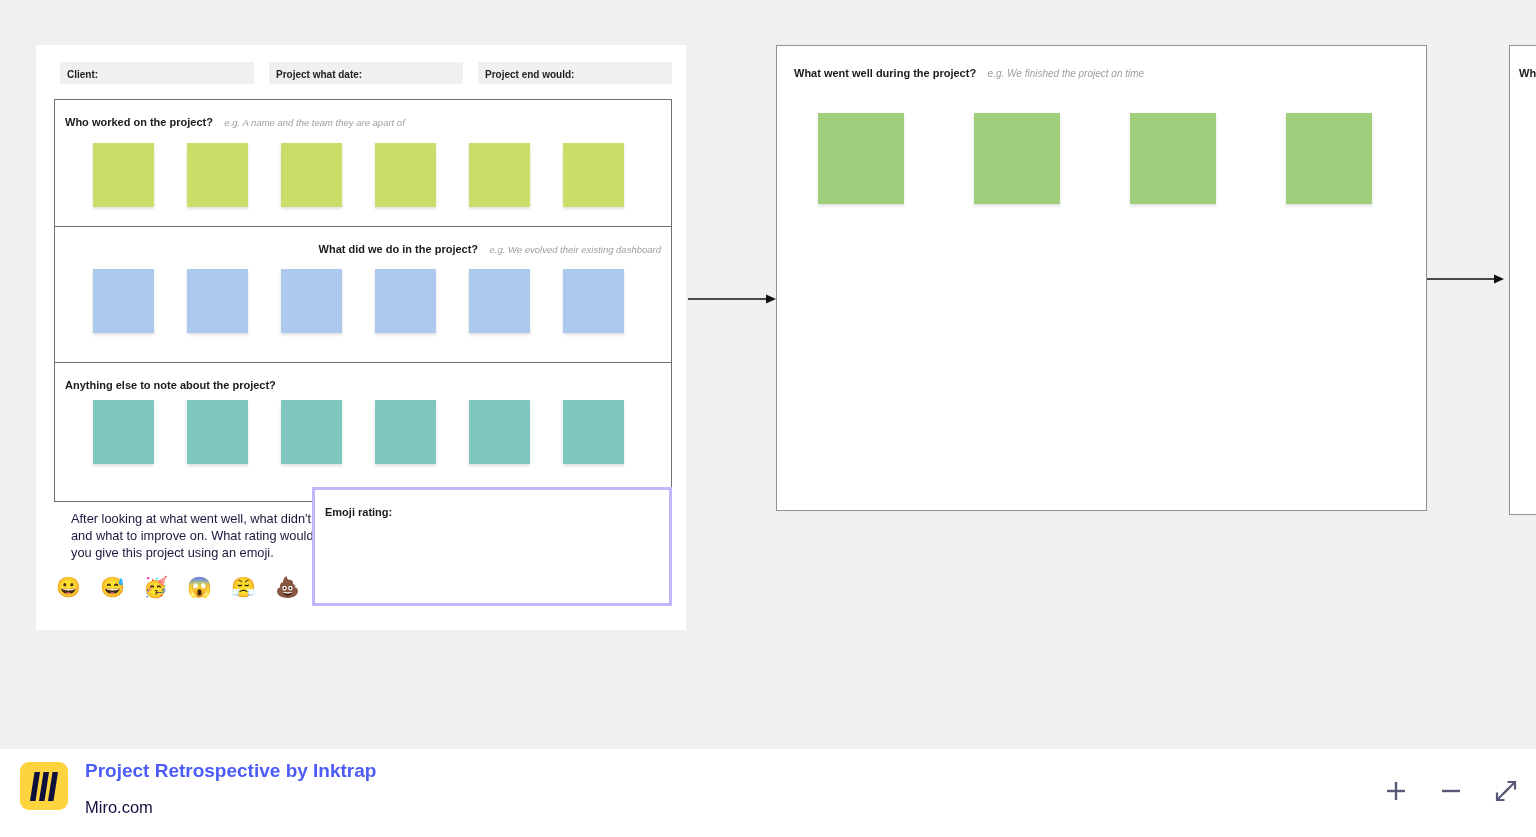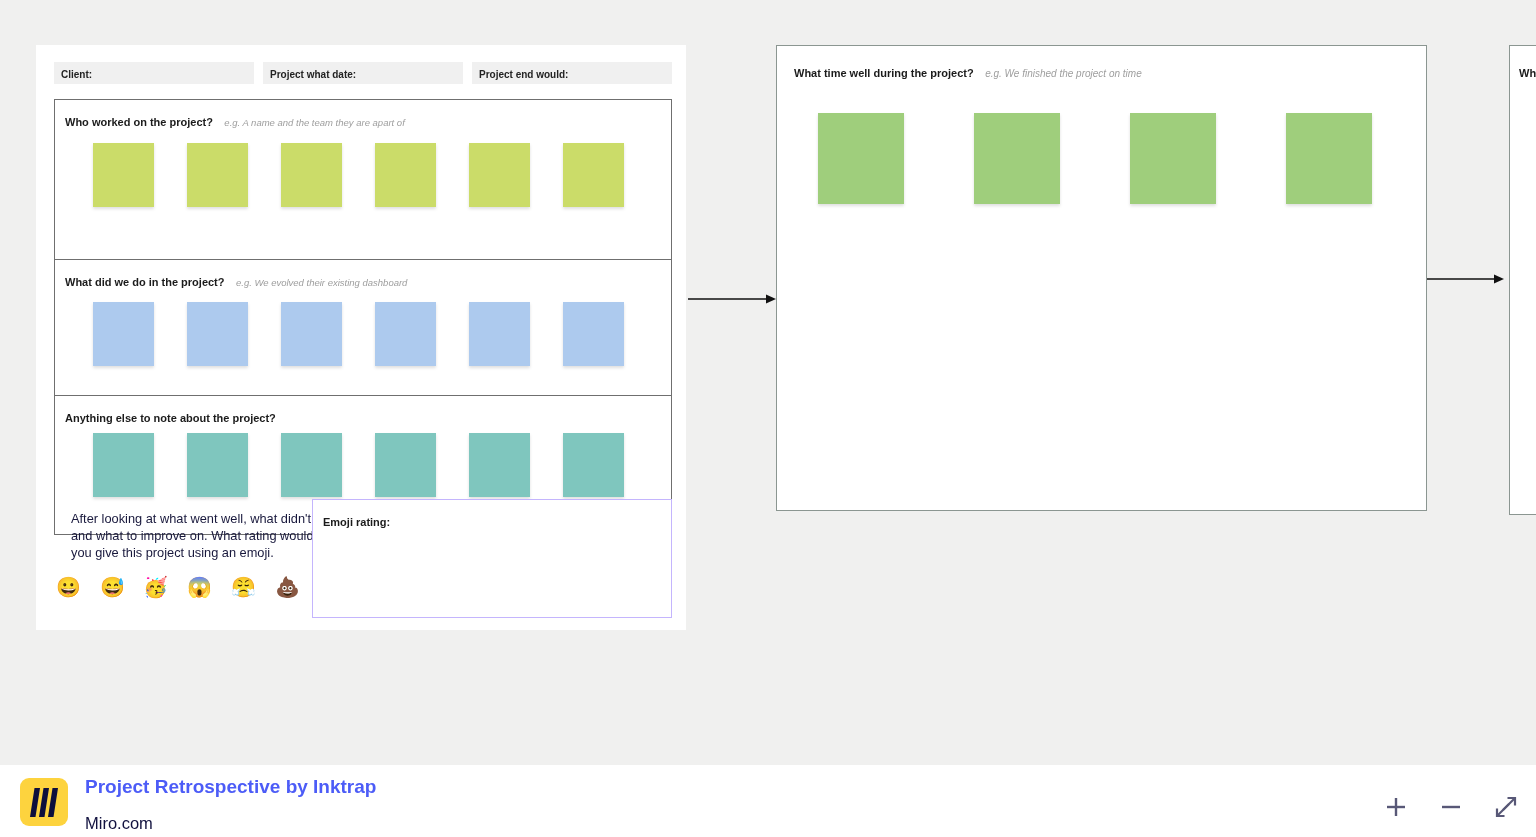--- a/index.html
+++ b/index.html
@@ -4,61 +4,61 @@
 <style>
   * { margin:0; padding:0; box-sizing:border-box; }
   html,body { width:1536px; height:837px; overflow:hidden; }
   body { background:#f0f0ef; font-family:"Liberation Sans", sans-serif; position:relative; }
 
   .canvas { position:absolute; inset:0 0 72px 0; }
 
   
   .panel-left { position:absolute; left:36px; top:45px; width:650px; height:585px; background:#ffffff; }
   .fields-row { position:absolute; left:18px; top:17px; width:618px; display:flex; gap:9px; }
-  .field { width:200px; height:22px; background:#f0f0f0; line-height:22px; padding-left:7px; }
+  .field { width:200px; height:22px; background:#f0f0f0; line-height:22px; padding-left:7px;margin-left:6px; }
   .field-label { font-size:10px; font-weight:bold; color:#232323; }
 
   .sections { position:absolute; left:18px; top:54px; width:618px; }
   .section { position:relative; width:618px; border:1px solid #6f6f6f; background:#fff; margin-top:-1px; }
-  .section-0 { height:161px; margin-top:0; }
-  .section-1 { height:137px; }
+  .section-0 { height:128px; margin-top:0; }
+  .section-1 { height:137px;text-align:right; }
   .section-2 { height:140px; }
   .section-head { padding:12px 10px 0 10px; white-space:nowrap; }
   .sec-title { font-size:11px; font-weight:bold; color:#1b1b1b; }
   .sec-example { font-size:9.5px; font-style:italic; color:#9e9e9e; margin-left:7px; }
 
   .sticky-row { position:absolute; left:38px; top:43px; display:flex; gap:33px; }
   .section-1 .sticky-row { top:42px; }
   .section-2 .sticky-row { top:37px; }
   .sticky { width:61px; height:64px; box-shadow:0 2px 3px rgba(0,0,0,0.13); }
 
   .rating-prompt { position:absolute; left:18px; top:466px; width:256px; font-size:12.8px; line-height:1.32; color:#18183c;margin-left:17px; }
   .emoji-row { position:absolute; left:20px; top:530px; display:flex; gap:19px; }
   .emoji { font-size:20px; line-height:24px; cursor:pointer; }
 
-  .emoji-box { position:absolute; left:276px; top:454px; width:360px; height:119px; border:1px solid #c4b5fd; padding:12px 10px; background:#fff; }
+  .emoji-box { position:absolute; left:276px; top:442px; width:360px; height:119px; border:3px solid #c4b5fd; padding:12px 10px; background:#fff; }
 
   
   .panel-center { position:absolute; left:776px; top:45px; width:651px; height:466px; background:#ffffff; border:1px solid #8b9691; }
   .panel-center .section-head { padding:17px 0 0 17px; }
   .panel-center .sec-title { font-size:11px; }
   .panel-center .sec-example { font-size:10px;margin-top:34px; }
   .big-stickies { position:absolute; left:41px; top:67px; display:flex; gap:70px; }
   .big-stickies .sticky { width:86px; height:91px; }
 
   
   .panel-right { position:absolute; left:1509px; top:45px; width:60px; height:470px; background:#ffffff; border:1px solid #8b9691; padding:17px 0 0 9px; }
 
   
   .arrow { position:absolute; }
   .arrow-1 { left:688px; top:291px; }
   .arrow-2 { left:1427px; top:271px; }
 
   
-  .footer { position:absolute; left:0; right:0; bottom:0; height:72px; background:#ffffff; display:flex; align-items:center; }
+  .footer { position:absolute; left:0; right:0; bottom:0; height:88px; background:#ffffff; display:flex; align-items:center; }
   .logo { position:absolute; left:20px; top:13px; width:48px; height:48px; border-radius:9px; background:#fdd33e; display:flex; align-items:center; justify-content:center; cursor:pointer; }
   .titles { position:absolute; left:85px; top:11px; }
   .f-title { font-size:19px; font-weight:bold; color:#4c5cf7; cursor:pointer; }
   .f-sub { font-size:16.5px; color:#12123f; margin-top:16px; cursor:pointer; }
   .controls { position:absolute; right:16px; top:28px; display:flex; gap:27px; }
   .ctrl { width:28px; height:28px; background:none; border:none; cursor:pointer; display:flex; align-items:center; justify-content:center; }
 </style>
 </head>
 <body>
 
@@ -137,21 +137,21 @@
     </div>
   </div>
 
   <svg class="arrow arrow-1" width="90" height="16">
     <line x1="0" y1="8" x2="79" y2="8" stroke="#111111" stroke-width="1.6"></line>
     <polygon points="78,3.5 88,8 78,12.5" fill="#111111"></polygon>
   </svg>
 
   <div class="panel-center">
     <div class="section-head">
-      <span class="sec-title">What time well during the project?</span>
+      <span class="sec-title">What went well during the project?</span>
       <span class="sec-example">e.g. We finished the project on time</span>
     </div>
     <div class="sticky-row big-stickies">
         <div class="sticky" style="background: rgb(159, 206, 124);"></div>
         <div class="sticky" style="background: rgb(159, 206, 124);"></div>
         <div class="sticky" style="background: rgb(159, 206, 124);"></div>
         <div class="sticky" style="background: rgb(159, 206, 124);"></div>
       </div>
   </div>
 

